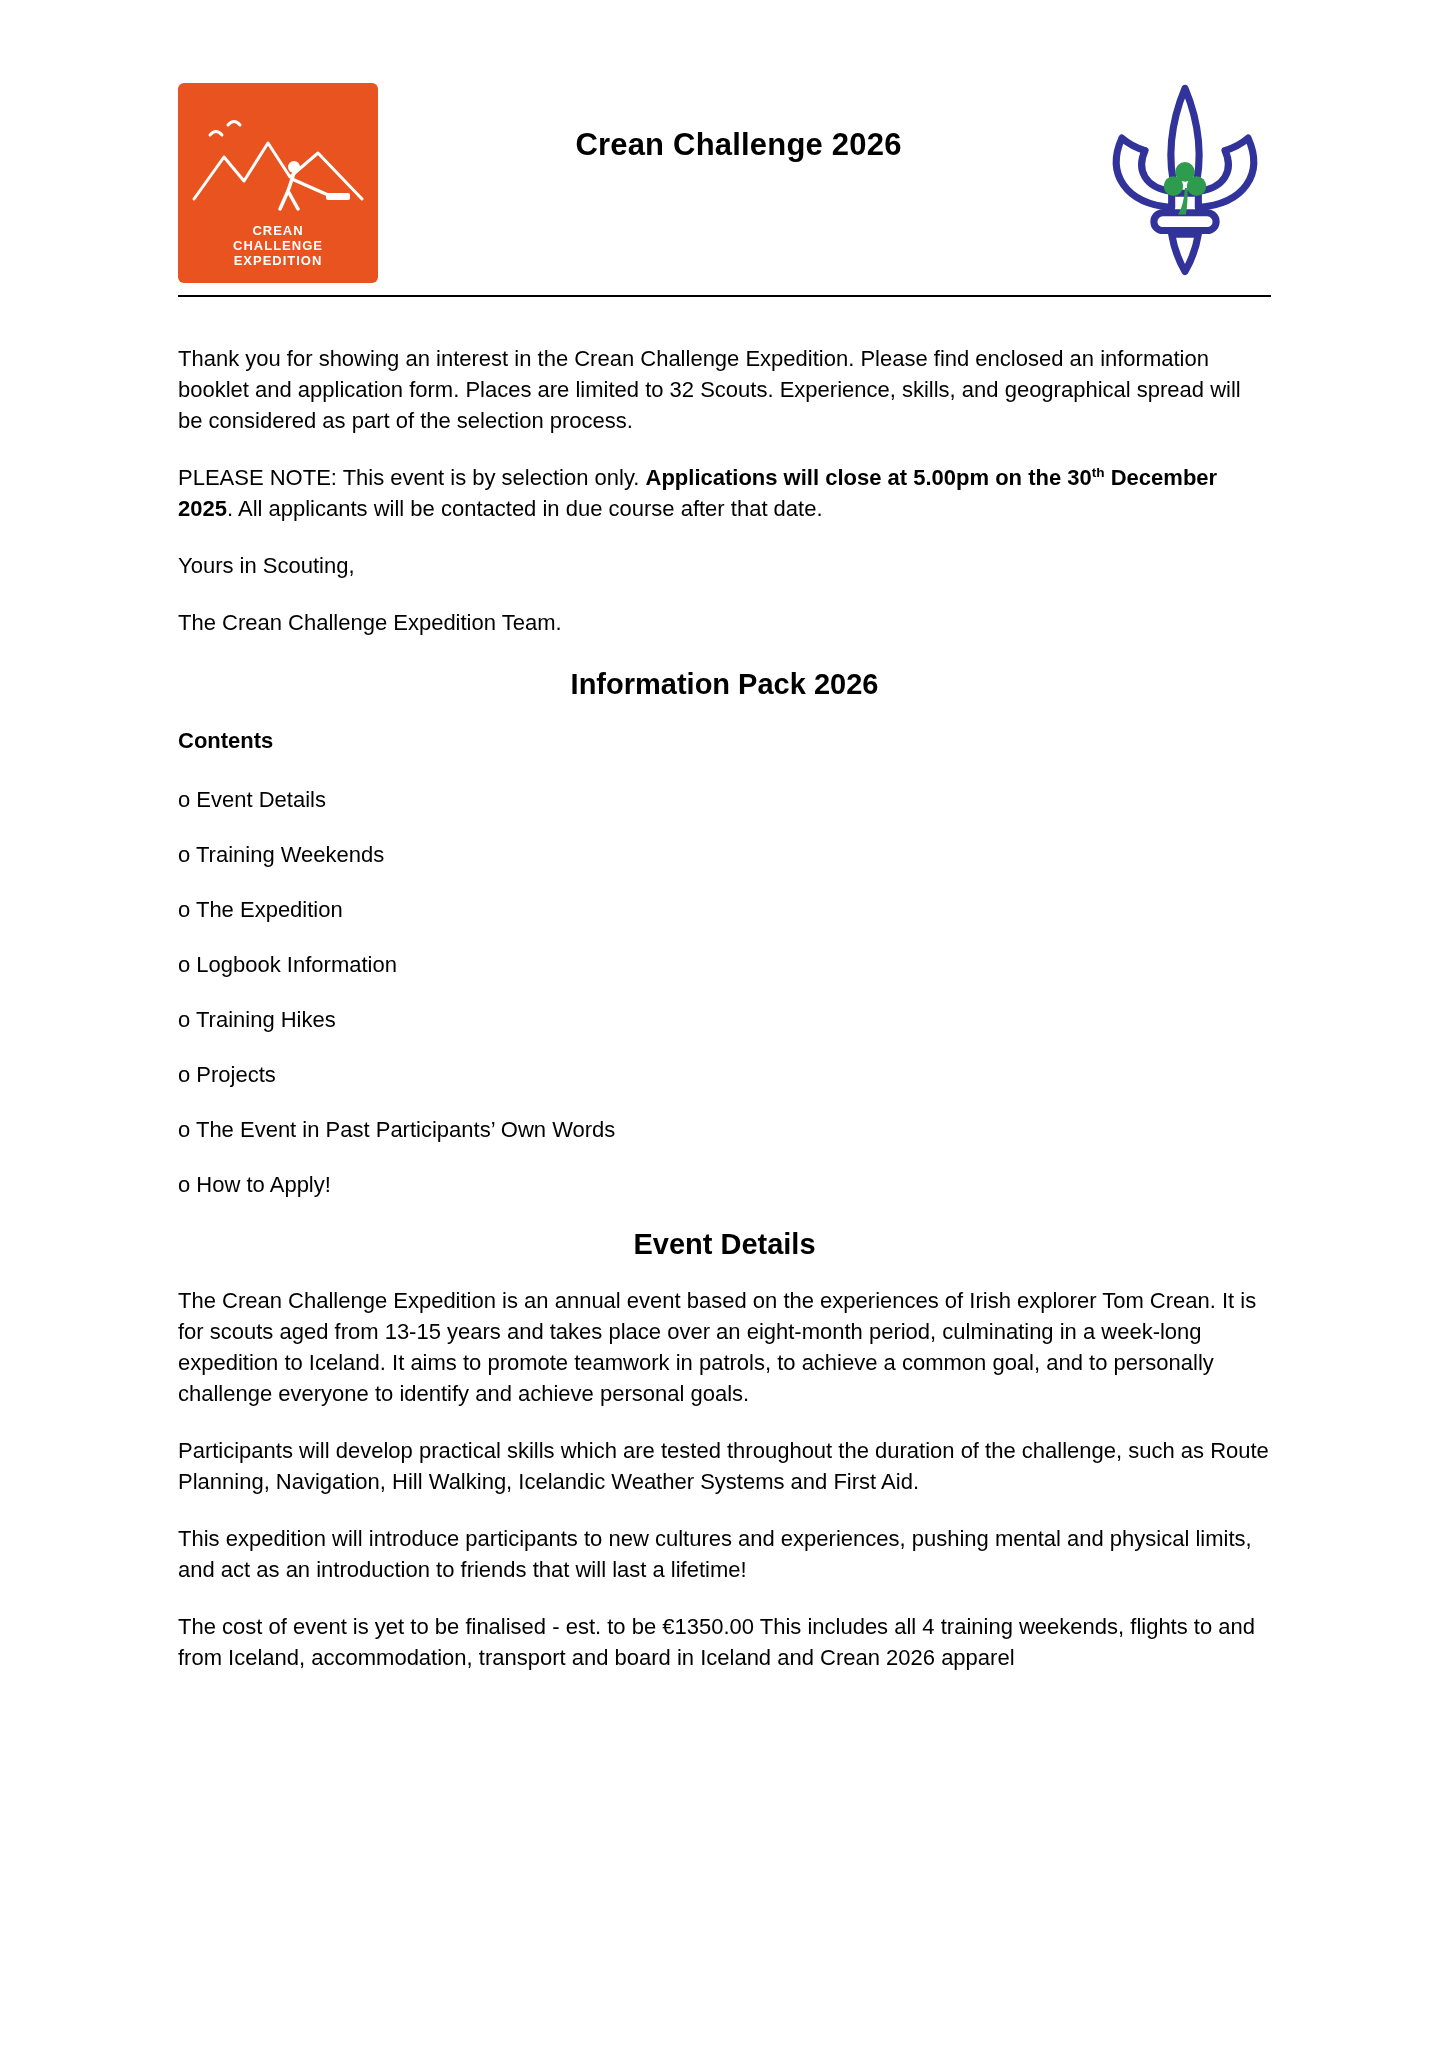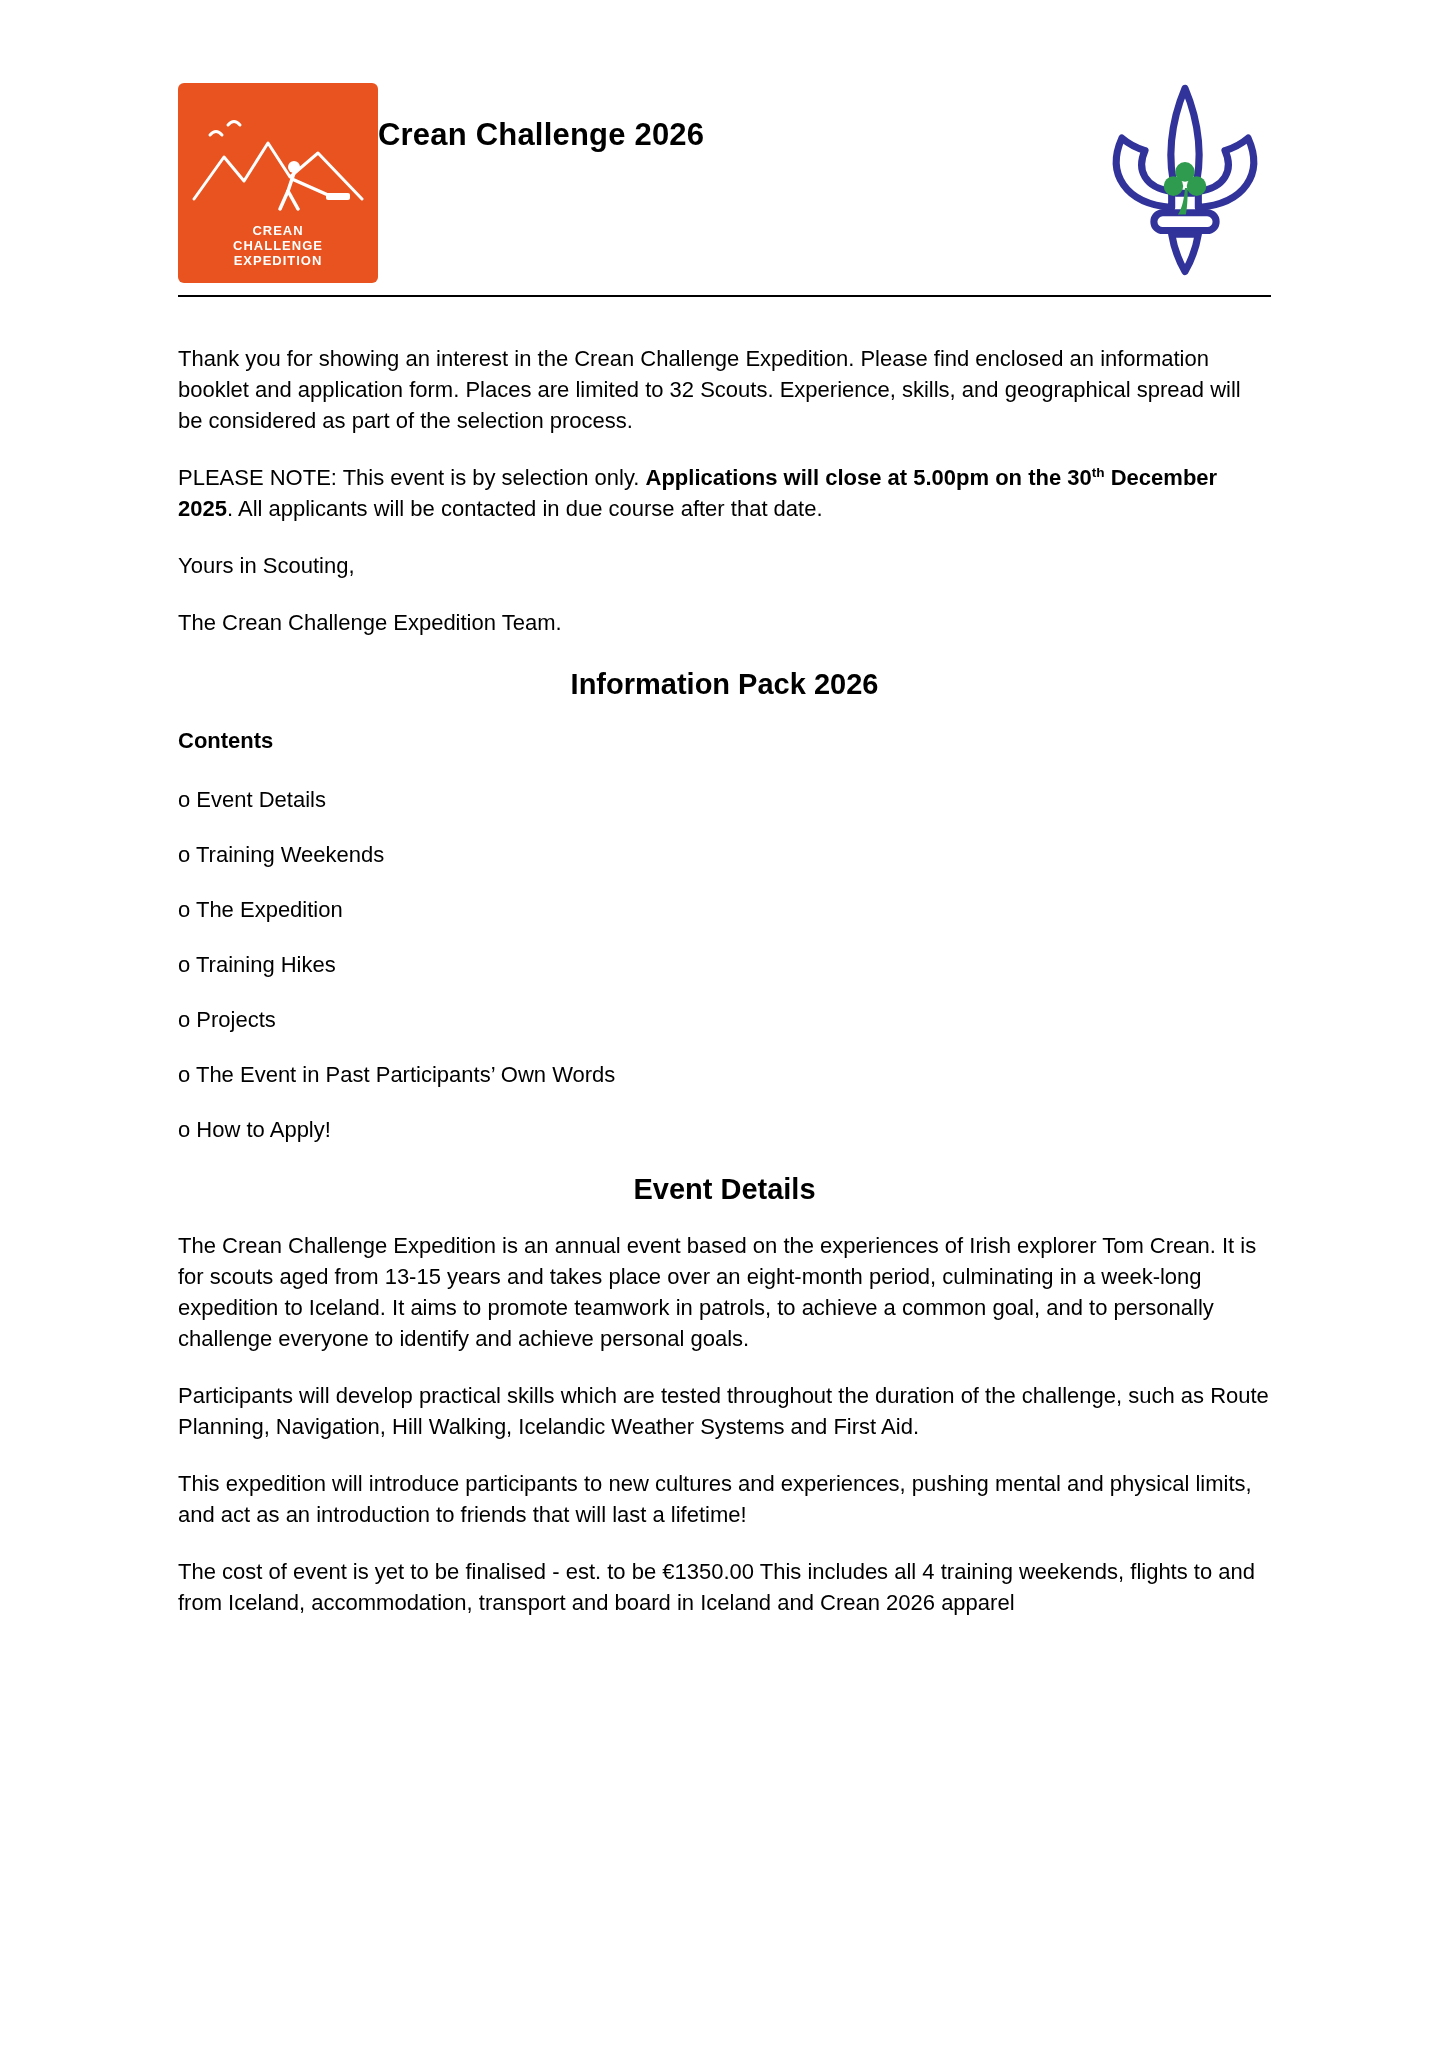--- a/index.html
+++ b/index.html
@@ -16,23 +16,24 @@
   .header {
     display:grid;
     grid-template-columns:200px 1fr 172px;
     align-items:start;
     padding-bottom:12px;
     border-bottom:2px solid #000;
   }
   .crean-logo { width:200px; height:200px; display:block; }
   .fleur-logo { width:172px; height:200px; display:block; justify-self:end; }
   .page-title {
+    text-align:center;
     font-size:31px;
     font-weight:700;
-    margin-top:34px;
+    margin-top:44px;
     letter-spacing:0.2px;
   }
   .content { padding-top:46px; }
   p.body {
     font-size:22px;
     line-height:31px;
     margin-bottom:26px;
   }
   .bold { font-weight:700; }
   sup.note-sup { font-size:0.62em; vertical-align:super; line-height:0;text-align:center; }
@@ -118,20 +119,21 @@
     <p class="body">The Crean Challenge Expedition Team.</p>
 
     <h2 class="section-heading">Information Pack 2026</h2>
 
     <div class="contents-label">Contents</div>
 
     <div>
       <div class="contents-item">o Event Details</div>
       <div class="contents-item">o Training Weekends</div>
       <div class="contents-item">o The Expedition</div>
+      <div class="contents-item">o Logbook Information</div>
       <div class="contents-item">o Training Hikes</div>
       <div class="contents-item">o Projects</div>
       <div class="contents-item">o The Event in Past Participants’ Own Words</div>
       <div class="contents-item">o How to Apply!</div>
     </div>
 
     <h2 class="section-heading">Event Details</h2>
 
     <p class="body">The Crean Challenge Expedition is an annual event based on the experiences of Irish explorer Tom Crean. It is for scouts aged from 13-15 years and takes place over an eight-month period, culminating in a week-long expedition to Iceland. It aims to promote teamwork in patrols, to achieve a common goal, and to personally challenge everyone to identify and achieve personal goals.</p>
 

